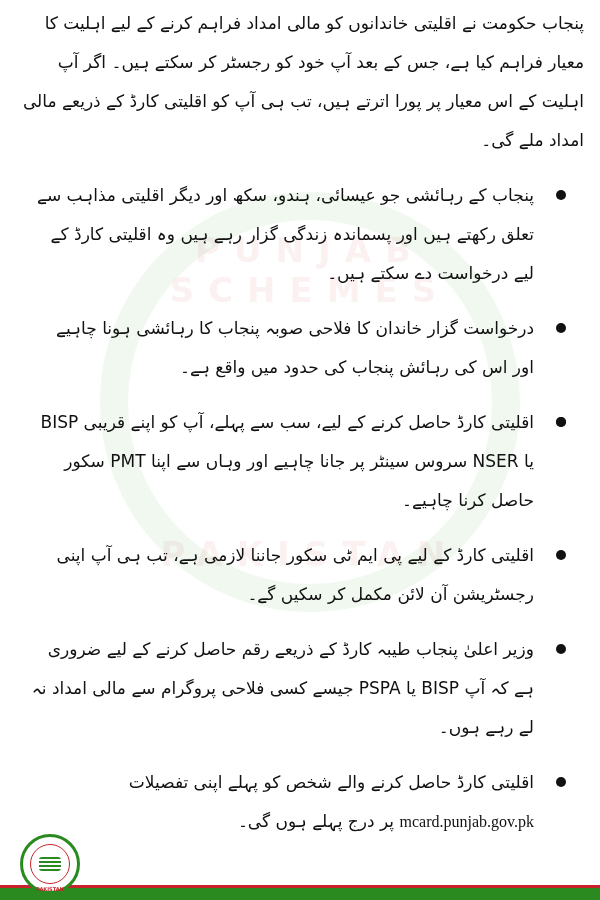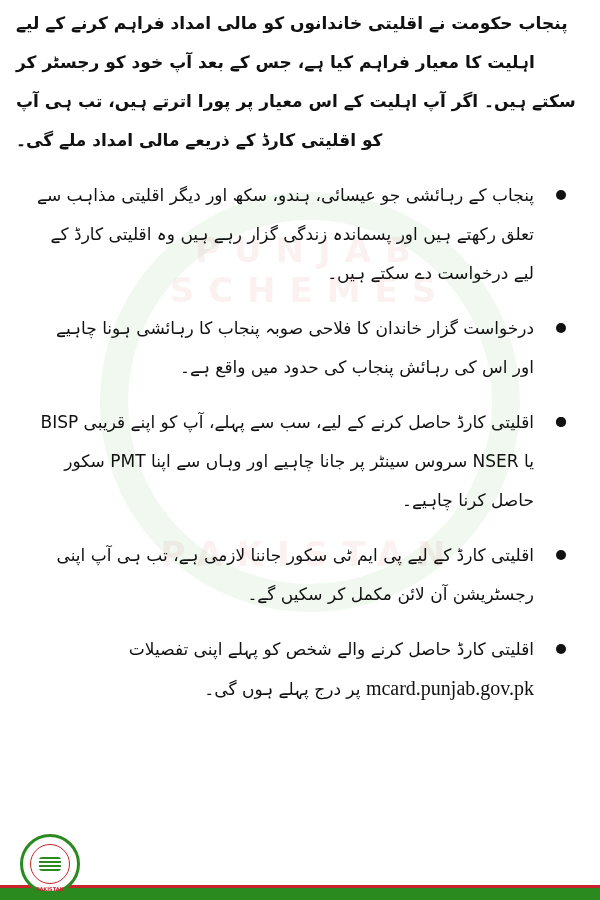--- a/index.html
+++ b/index.html
@@ -18,30 +18,30 @@
     font-family: "DejaVu Sans", sans-serif; font-weight: bold; font-size: 34px;
     letter-spacing: 14px; color: rgba(200,60,60,0.07);
   }
   .watermark .wm-top { top: 10px; }
   .watermark .wm-bottom { bottom: 10px; }
   .content {
     position: absolute; left: 14px; right: 14px; top: 4px;
     direction: rtl; text-align: right;
     font-size: 17px; line-height: 39px;
   }
-  .intro { margin: 0; text-align: left; padding: 0 2px; font-weight: bold; }
+  .intro { margin: 0; text-align: right; padding: 0 2px; }
   ul.points { list-style: none; margin: 0; padding: 0; }
   ul.points li {
     position: relative; padding-right: 36px; margin: 16px;
   }
   ul.points li .bullet {
     position: absolute; right: 4px; top: 14px; width: 10px; height: 10px;
     border-radius: 50%; background: #111;
   }
-  .latin { font-family: "Liberation Serif", serif; font-size: 20px; }
+  .latin { font-family: "Liberation Serif", serif; font-size: 16px; }
   .footer-red {
     position: absolute; left: 0; right: 0; top: 885px; height: 3px; background: #c8232b;
   }
   .footer-green {
     position: absolute; left: 0; right: 0; top: 888px; height: 12px; background: #2a8a1f;
   }
   .logo {
     position: absolute; left: 20px; top: 834px; width: 60px; height: 60px;
     border-radius: 50%; background: #fff; border: 3px solid #2a8a1f;
     box-sizing: border-box; display: flex; align-items: center; justify-content: center;
@@ -66,20 +66,21 @@
 </div>
 
 <div class="content">
   <p class="intro">پنجاب حکومت نے اقلیتی خاندانوں کو مالی امداد فراہم کرنے کے لیے اہلیت کا معیار فراہم کیا ہے، جس کے بعد آپ خود کو رجسٹر کر سکتے ہیں۔ اگر آپ اہلیت کے اس معیار پر پورا اترتے ہیں، تب ہی آپ کو اقلیتی کارڈ کے ذریعے مالی امداد ملے گی۔</p>
   <ul class="points">
     <li><span class="bullet"></span><span>پنجاب کے رہائشی جو عیسائی، ہندو، سکھ اور دیگر اقلیتی مذاہب سے تعلق رکھتے ہیں اور پسماندہ زندگی گزار رہے ہیں وہ اقلیتی کارڈ کے لیے درخواست دے سکتے ہیں۔</span></li>
     <li><span class="bullet"></span><span>درخواست گزار خاندان کا فلاحی صوبہ پنجاب کا رہائشی ہونا چاہیے اور اس کی رہائش پنجاب کی حدود میں واقع ہے۔</span></li>
     <li><span class="bullet"></span></li>
     <li><span class="bullet"></span><span>اقلیتی کارڈ حاصل کرنے کے لیے، سب سے پہلے، آپ کو اپنے قریبی BISP یا NSER سروس سینٹر پر جانا چاہیے اور وہاں سے اپنا PMT سکور حاصل کرنا چاہیے۔</span></li>
     <li><span class="bullet"></span><span>اقلیتی کارڈ کے لیے پی ایم ٹی سکور جاننا لازمی ہے، تب ہی آپ اپنی رجسٹریشن آن لائن مکمل کر سکیں گے۔</span></li>
+    <li><span class="bullet"></span><span>وزیر اعلیٰ پنجاب طیبہ کارڈ کے ذریعے رقم حاصل کرنے کے لیے ضروری ہے کہ آپ BISP یا PSPA جیسے کسی فلاحی پروگرام سے مالی امداد نہ لے رہے ہوں۔</span></li>
     <li><span class="bullet"></span><span>اقلیتی کارڈ حاصل کرنے والے شخص کو پہلے اپنی تفصیلات</span><br><span class="latin">mcard.punjab.gov.pk</span><span> پر درج پہلے ہوں گی۔</span></li>
   </ul>
 </div>
 
 <div class="footer-red"></div>
 <div class="footer-green"></div>
 
 <div class="logo">
   <div class="inner">
       <div class="waves"></div>

